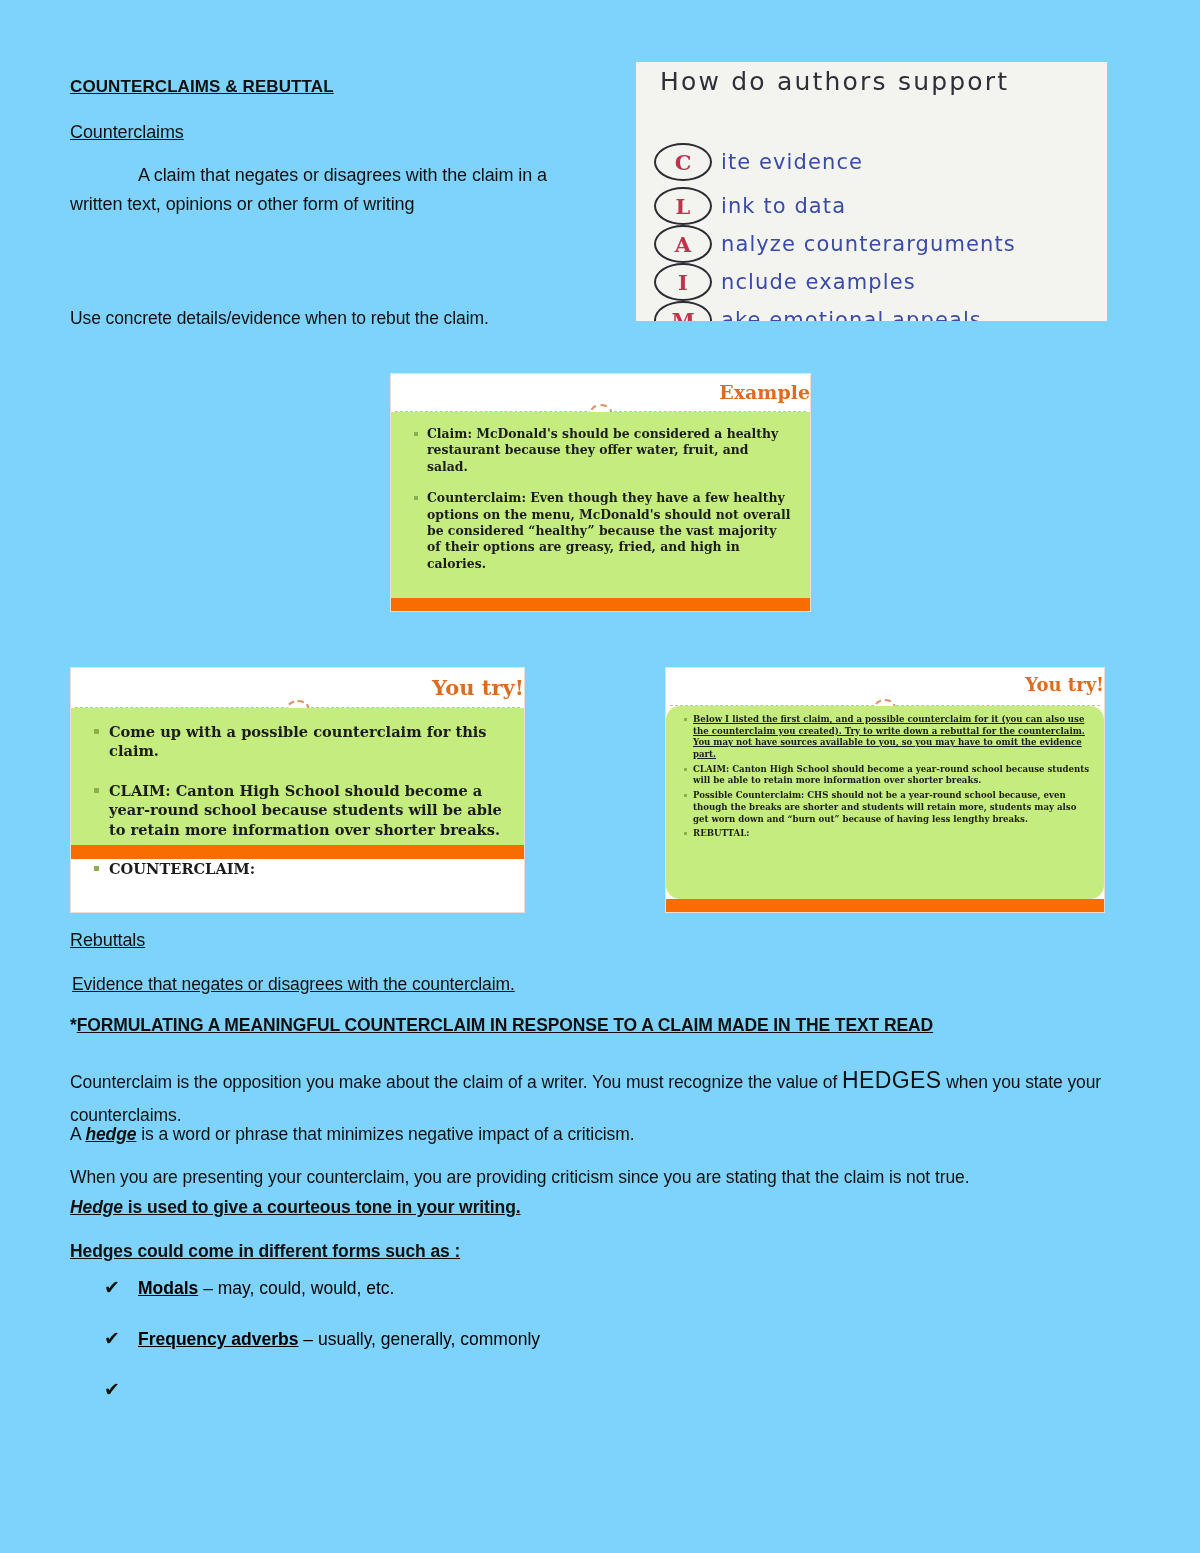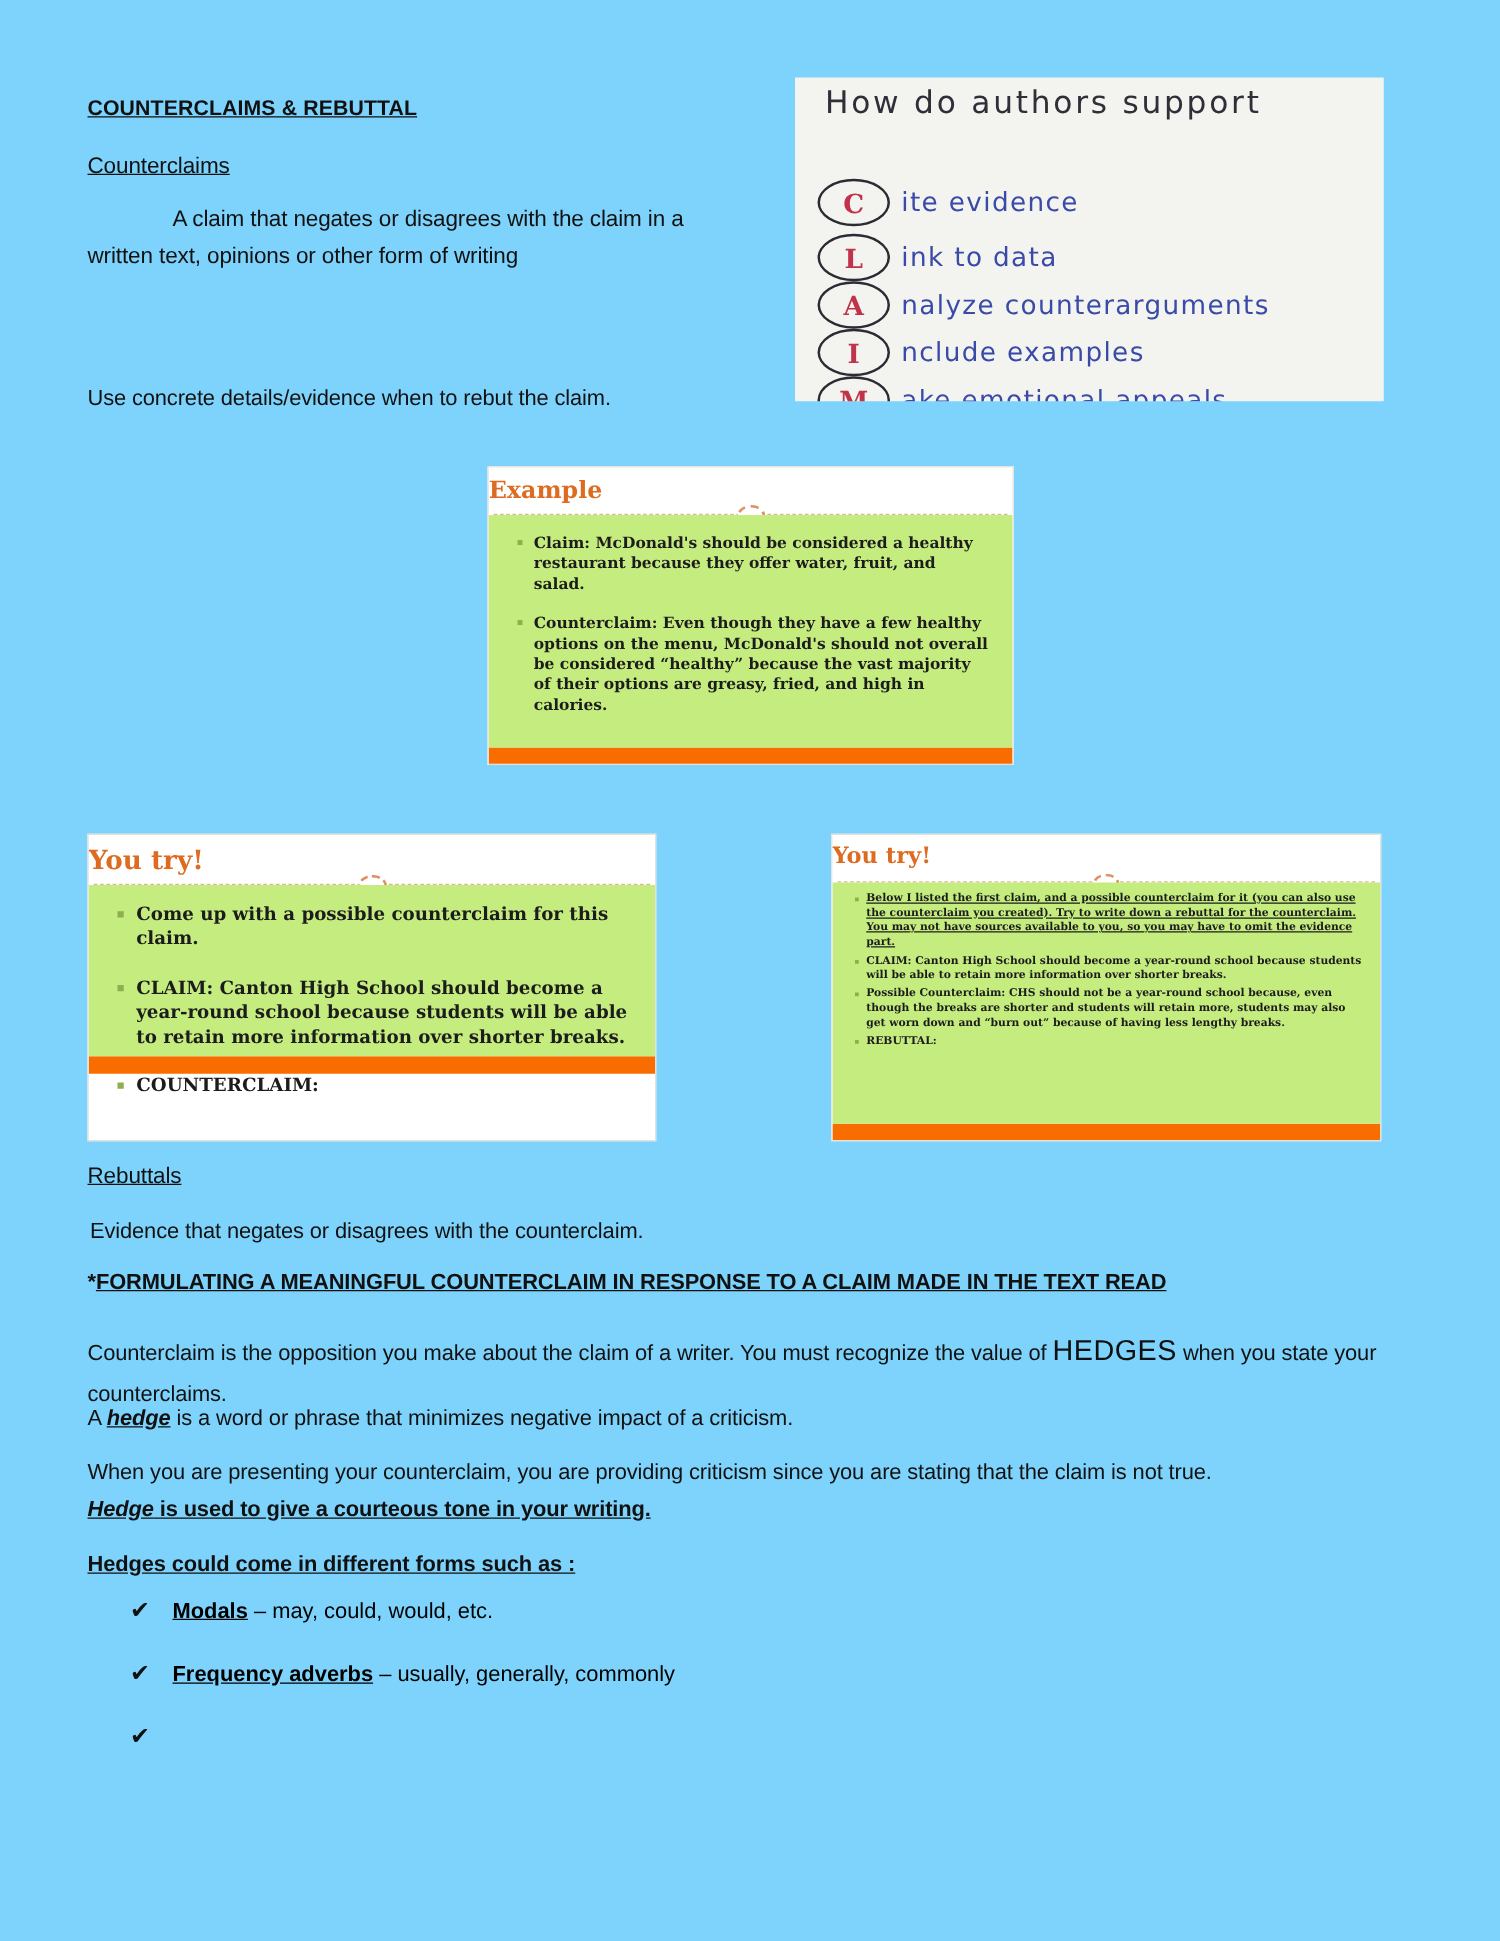--- a/index.html
+++ b/index.html
@@ -122,21 +122,21 @@
   .slide {
     position: absolute;
     background: #ffffff;
     border: 1px solid #e5e1d8;
     box-sizing: border-box;
     overflow: hidden;
   }
   .slide-head {
     position: relative;
     background: #ffffff;
-    text-align: left;
+    text-align: right;
     box-sizing: border-box;
   }
   .slide-title {
     font-family: "DejaVu Serif", serif;
     font-weight: bold;
     color: #dd6b20;
     line-height: 1;
   }
   .slide-rule {
     position: absolute;
@@ -220,21 +220,21 @@
   }
 
   
   #slide-youtry-right {
     left: 665px; top: 667px;
     width: 440px; height: 246px;
   }
   #slide-youtry-right .slide-head { height: 38px; padding-top: 8px; }
   #slide-youtry-right .slide-title { font-size: 18px; }
   #slide-youtry-right .slide-ring { width: 21px; height: 15px; bottom: -8px; }
-  #slide-youtry-right .slide-body { height: 193px; padding: 8px 12px 0 16px; }
+  #slide-youtry-right .slide-body { height: 193px; padding: 8px 12px 0 16px; border-radius: 14px; }
   #slide-youtry-right .slide-foot { height: 14px; }
   #slide-youtry-right li {
     font-size: 8.6px;
     line-height: 1.36;
     padding-left: 11px;
     margin-bottom: 3px;
   }
   #slide-youtry-right li::before {
     width: 3px; height: 3px; left: 2px; top: 4px;
   }
@@ -242,20 +242,21 @@
 
   
   #heading-rebuttals {
     left: 70px; top: 927px;
     font-size: 18px;
     text-decoration: underline;
   }
   #para-rebuttal-def {
     left: 72px; top: 971px;
     font-size: 17.5px;
+    text-decoration: underline;
   }
   #heading-formulating {
     left: 70px; top: 1012px;
     font-size: 17.5px;
     font-weight: bold;
   }
   #heading-formulating .star { text-decoration: none; }
   #heading-formulating .body-u { text-decoration: underline; }
 
   #para-hedges-1 {

